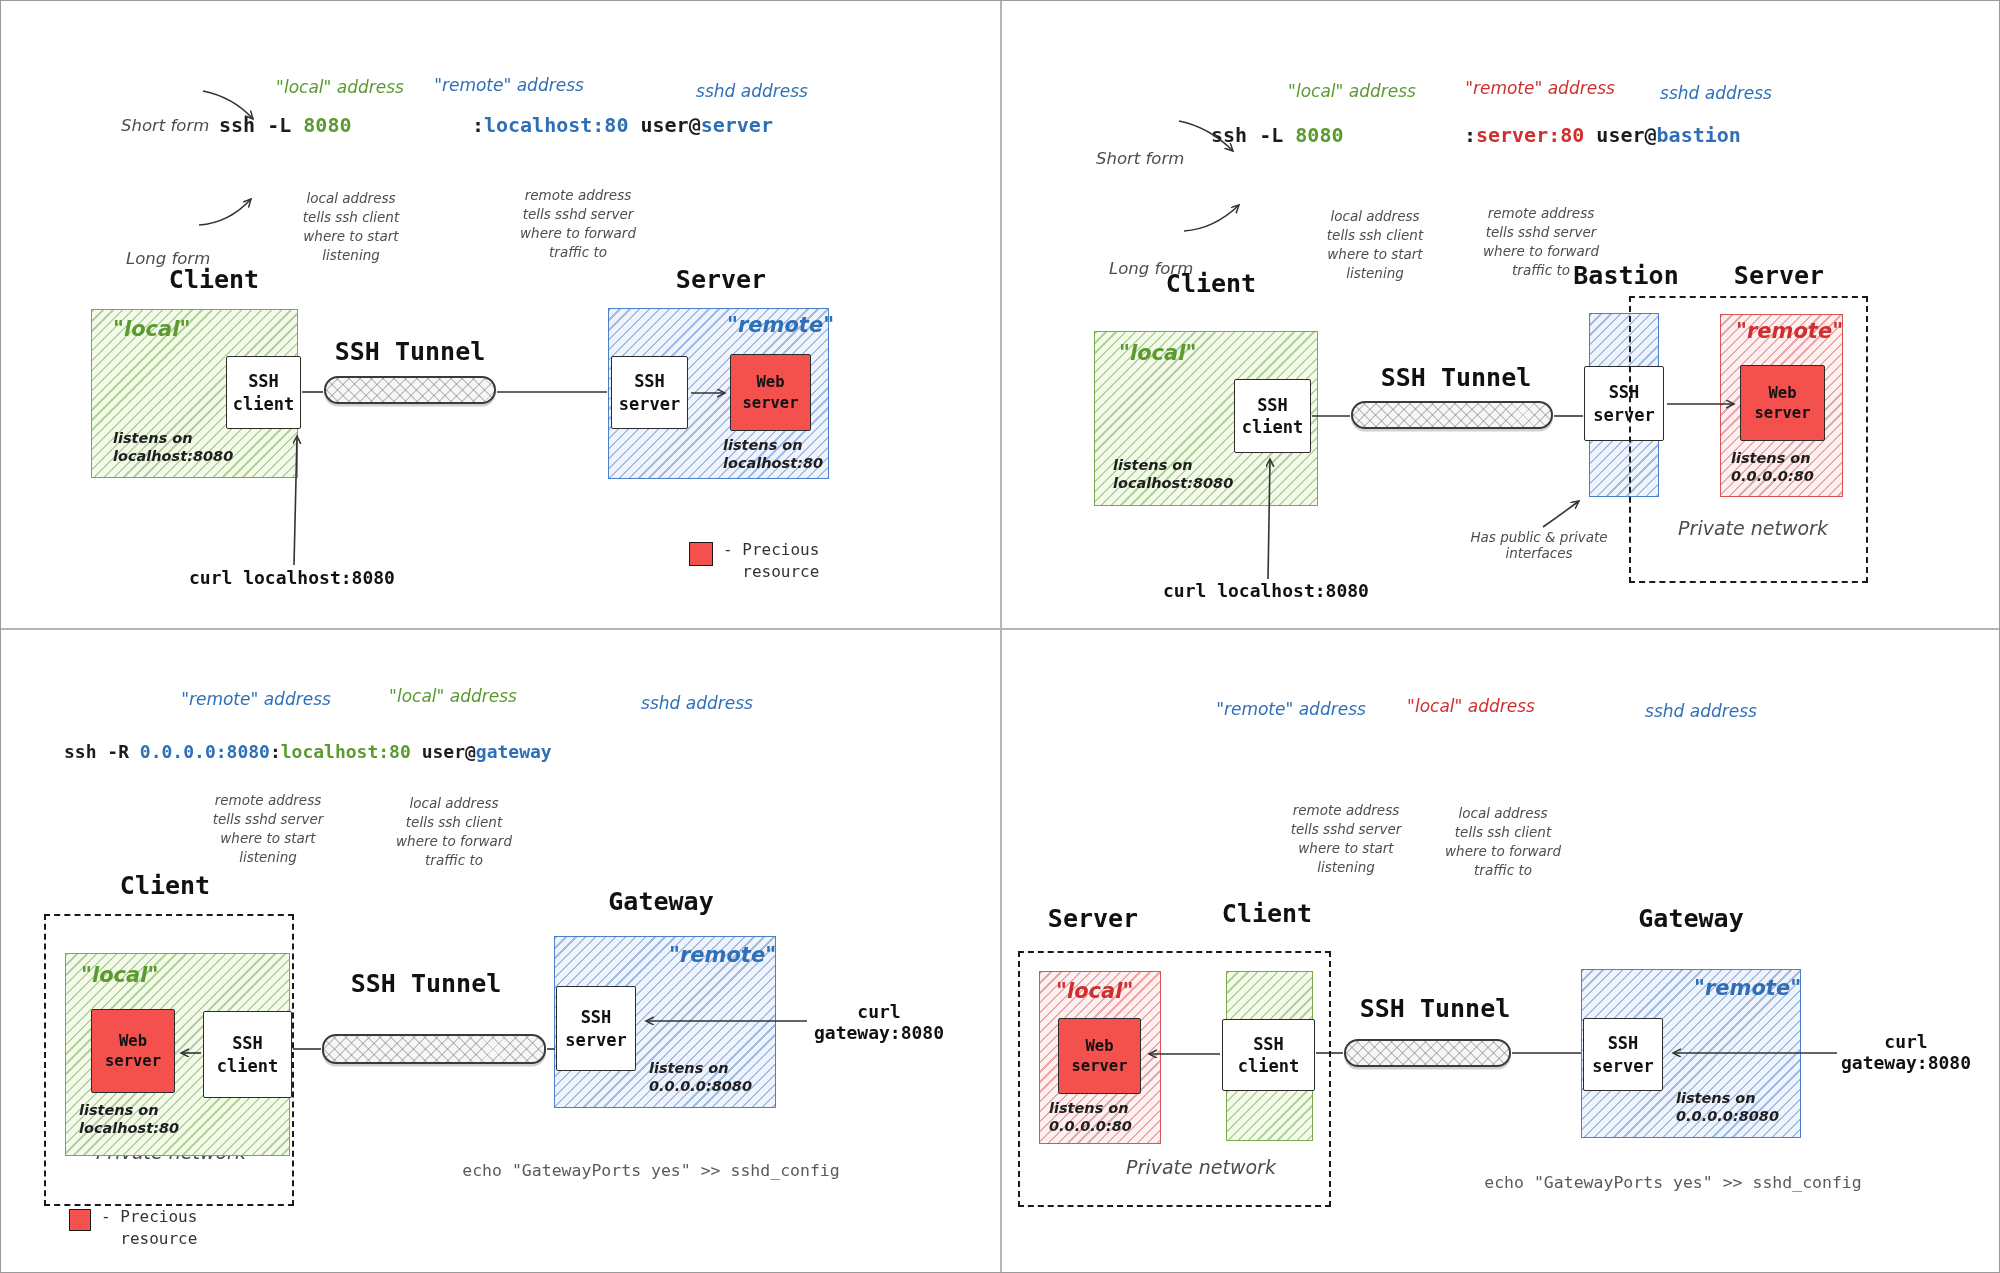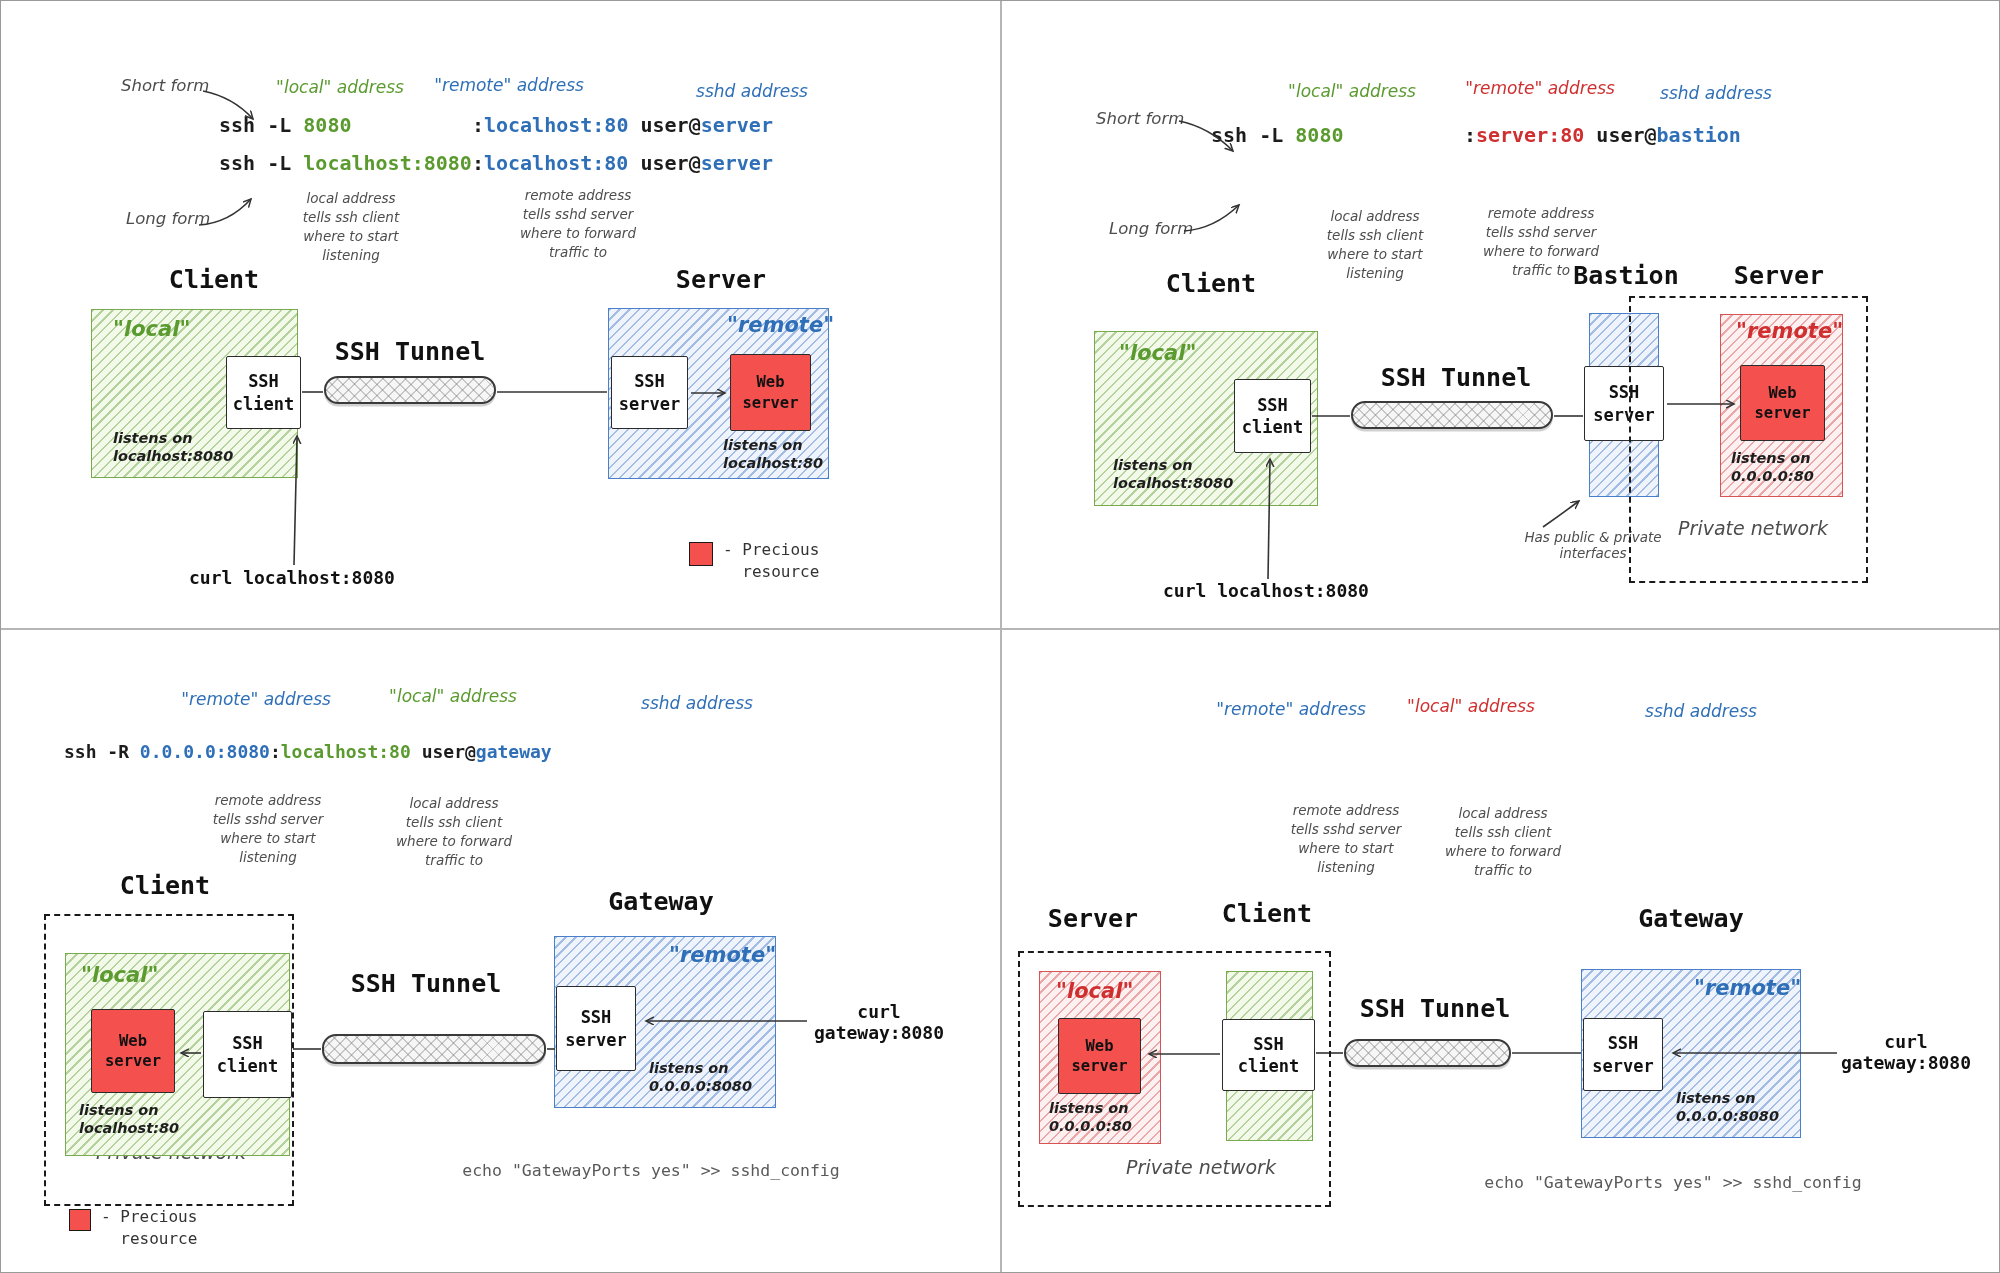--- a/index.html
+++ b/index.html
@@ -7,21 +7,21 @@
     border:1px solid #9a9a9a;box-sizing:border-box;overflow:hidden;
     font-family:"DejaVu Sans Mono",monospace;}
   .abs{position:absolute;}
   
   .vdiv{left:999px;top:0;width:2px;height:1273px;background:#b5b5b5;}
   .hdiv{left:0;top:627px;width:2000px;height:2px;background:#b5b5b5;}
   
   .handw{font-family:"DejaVu Sans",sans-serif;font-style:italic;color:#4d4d4d;}
   .hw-c{transform:translateX(-50%);text-align:center;}
   .hdr{font-size:17px;white-space:nowrap;}
-  .form-label{font-size:16.5px;white-space:nowrap;}
+  .form-label{font-size:16.5px;white-space:nowrap;margin-top:40px;}
   .ann{font-size:13.5px;line-height:1.42;white-space:pre-line;text-align:center;color:#4d4d4d;}
   .cmd{white-space:pre;font-weight:bold;font-size:20px;}
   .cmd-big{white-space:pre;font-weight:bold;font-size:18px;}
   .heading{font-weight:bold;font-size:25px;color:#111;white-space:nowrap;transform:translateX(-50%);}
   .tag{font-family:"DejaVu Sans",sans-serif;font-style:italic;font-weight:bold;font-size:21px;white-space:nowrap;}
   .listens{font-family:"DejaVu Sans",sans-serif;font-style:italic;font-size:14.5px;font-weight:bold;
     color:#1e1e1e;line-height:1.25;white-space:pre-line;}
   .curl{font-weight:bold;font-size:18px;color:#111;white-space:pre-line;}
   .echo{font-size:16.5px;color:#5a5a5a;white-space:nowrap;transform:translateX(-50%);}
   .pnet{font-family:"DejaVu Sans",sans-serif;font-style:italic;font-size:19px;color:#4d4d4d;
@@ -56,21 +56,20 @@
 <div id="canvas">
   <div class="abs vdiv"></div>
   <div class="abs hdiv"></div>
 
   <div class="abs handw form-label" style="left:120px;top:75px;">Short form</div>
   <div class="abs handw form-label" style="left:125px;top:208px;">Long form</div>
   <div class="abs handw hdr hw-c" style="left: 339px; top: 76px; color: rgb(90, 154, 47);">"local" address</div>
   <div class="abs handw hdr hw-c" style="left: 508px; top: 74px; color: rgb(46, 111, 183);">"remote" address</div>
   <div class="abs handw hdr hw-c" style="left: 751px; top: 80px; color: rgb(46, 111, 183);">sshd address</div>
   <div class="abs cmd" style="left:218px;top:112px;"><span style="color: rgb(28, 28, 28);">ssh -L </span><span style="color: rgb(90, 154, 47);">8080</span><span style="color: rgb(28, 28, 28);">          </span><span style="color: rgb(28, 28, 28);">:</span><span style="color: rgb(46, 111, 183);">localhost:80</span><span style="color: rgb(28, 28, 28);"> user@</span><span style="color: rgb(46, 111, 183);">server</span></div>
-  <div class="abs cmd" style="left:218px;top:150px;"><span style="color: rgb(28, 28, 28);">ssh -L </span><span style="color: rgb(90, 154, 47);">localhost:8080</span><span style="color: rgb(28, 28, 28);">:</span><span style="color: rgb(46, 111, 183);">localhost:80</span><span style="color: rgb(28, 28, 28);"> user@</span><span style="color: rgb(46, 111, 183);">server</span></div>
   <div class="abs ann handw hw-c" style="left:350px;top:188px;">local address
 tells ssh client
 where to start
 listening</div>
   <div class="abs ann handw hw-c" style="left:577px;top:185px;">remote address
 tells sshd server
 where to forward
 traffic to</div>
 
   <div class="abs heading" style="left:213px;top:264px;">Client</div>
@@ -133,21 +132,21 @@
 
   <div class="abs hatch hatch-red" style="left:1719px;top:313px;width:123px;height:183px;"></div>
   <div class="abs tag z7" style="left: 1735px; top: 318px; color: rgb(207, 47, 47);">"remote"</div>
   <div class="abs node webnode" style="left:1739px;top:364px;width:85px;height:76px;">Web
 server</div>
   <div class="abs listens z7" style="left:1730px;top:448px;">listens on
 0.0.0.0:80</div>
 
   <div class="abs dash-rect" style="left:1628px;top:295px;width:239px;height:287px;"></div>
   <div class="abs pnet" style="left:1752px;top:516px;">Private network</div>
-  <div class="abs note" style="left:1592px;top:528px;">Has public &amp; private
+  <div class="abs note" style="left:1538px;top:528px;">Has public &amp; private
 interfaces</div>
   <div class="abs curl" style="left:1162px;top:579px;">curl localhost:8080</div>
 
   <div class="abs handw hdr hw-c" style="left: 255px; top: 688px; color: rgb(46, 111, 183);">"remote" address</div>
   <div class="abs handw hdr hw-c" style="left: 452px; top: 685px; color: rgb(90, 154, 47);">"local" address</div>
   <div class="abs handw hdr hw-c" style="left: 696px; top: 692px; color: rgb(46, 111, 183);">sshd address</div>
   <div class="abs cmd-big" style="left:63px;top:740px;"><span style="color: rgb(28, 28, 28);">ssh -R </span><span style="color: rgb(46, 111, 183);">0.0.0.0:8080</span><span style="color: rgb(28, 28, 28);">:</span><span style="color: rgb(90, 154, 47);">localhost:80</span><span style="color: rgb(28, 28, 28);"> user@</span><span style="color: rgb(46, 111, 183);">gateway</span></div>
   <div class="abs ann handw hw-c" style="left:267px;top:790px;">remote address
 tells sshd server
 where to start

